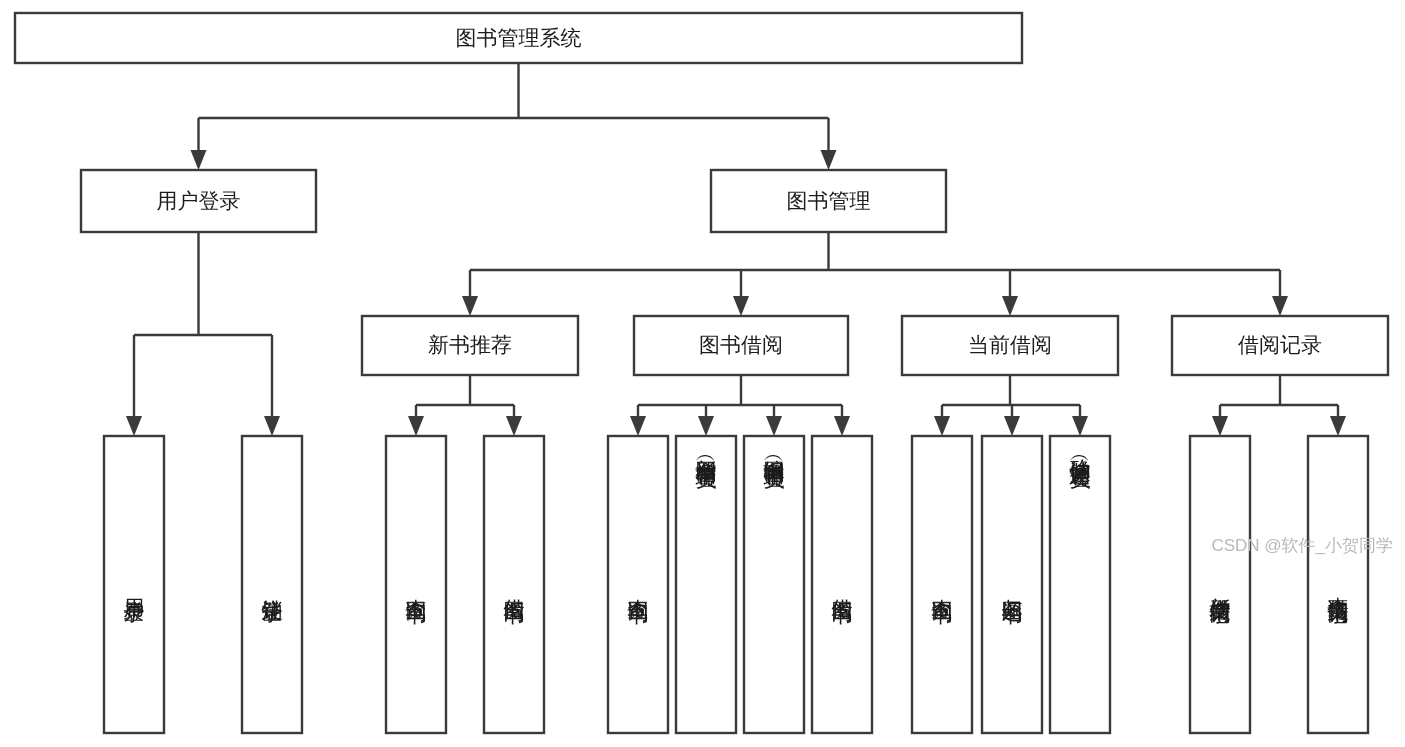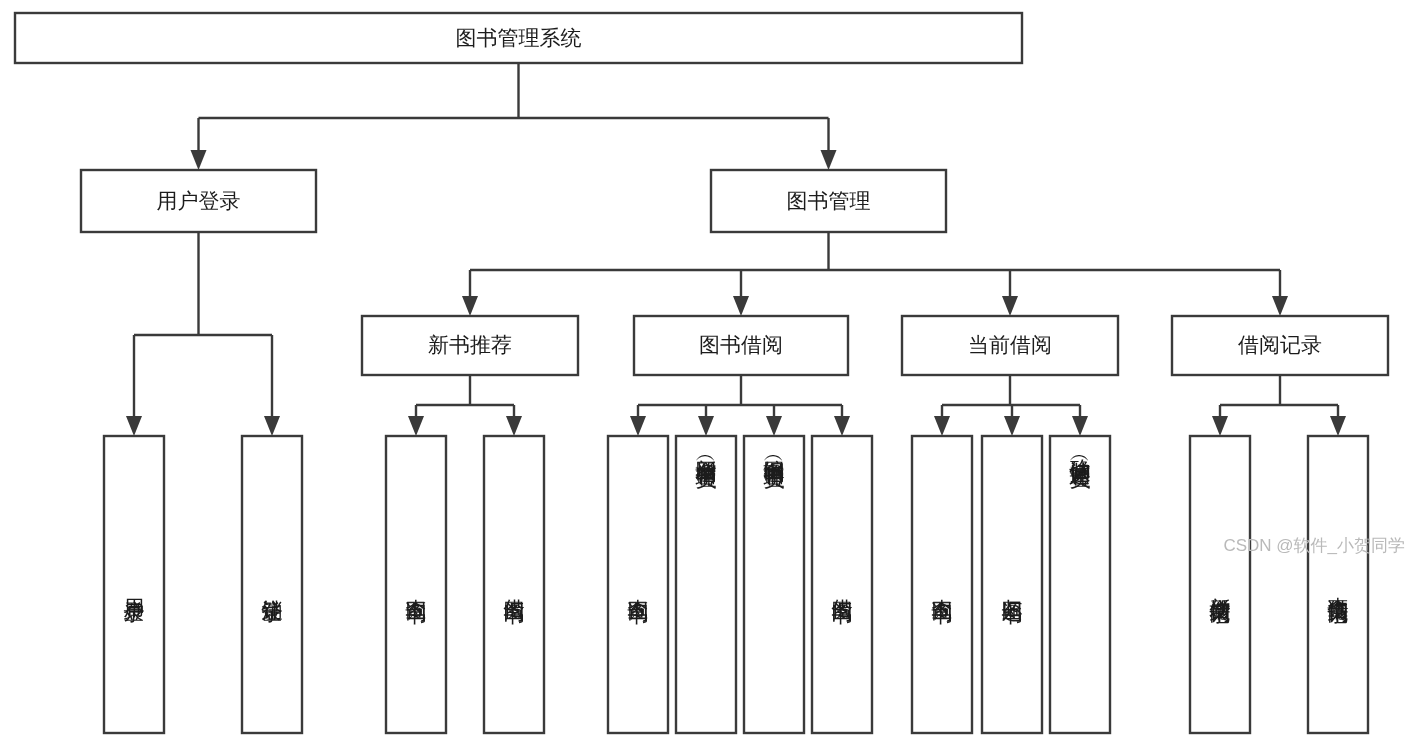--- a/index.html
+++ b/index.html
@@ -66,21 +66,21 @@
     font-family: "Liberation Sans", "DejaVu Sans", sans-serif;
     font-size: 21px;
     line-height: 1.14;
     color: #1c1c1c;
     letter-spacing: 1.5px;
     white-space: nowrap;
     text-align: center;
   }
   .watermark {
     position: absolute;
-    right: 0;
+    right: 12px;
     bottom: 4px;
     font-family: "Liberation Sans", "DejaVu Sans", sans-serif;
     font-size: 17px;
     color: #b9b9b9;
     white-space: nowrap;
     user-select: none;
   }
 </style>
 </head>
 <body>

